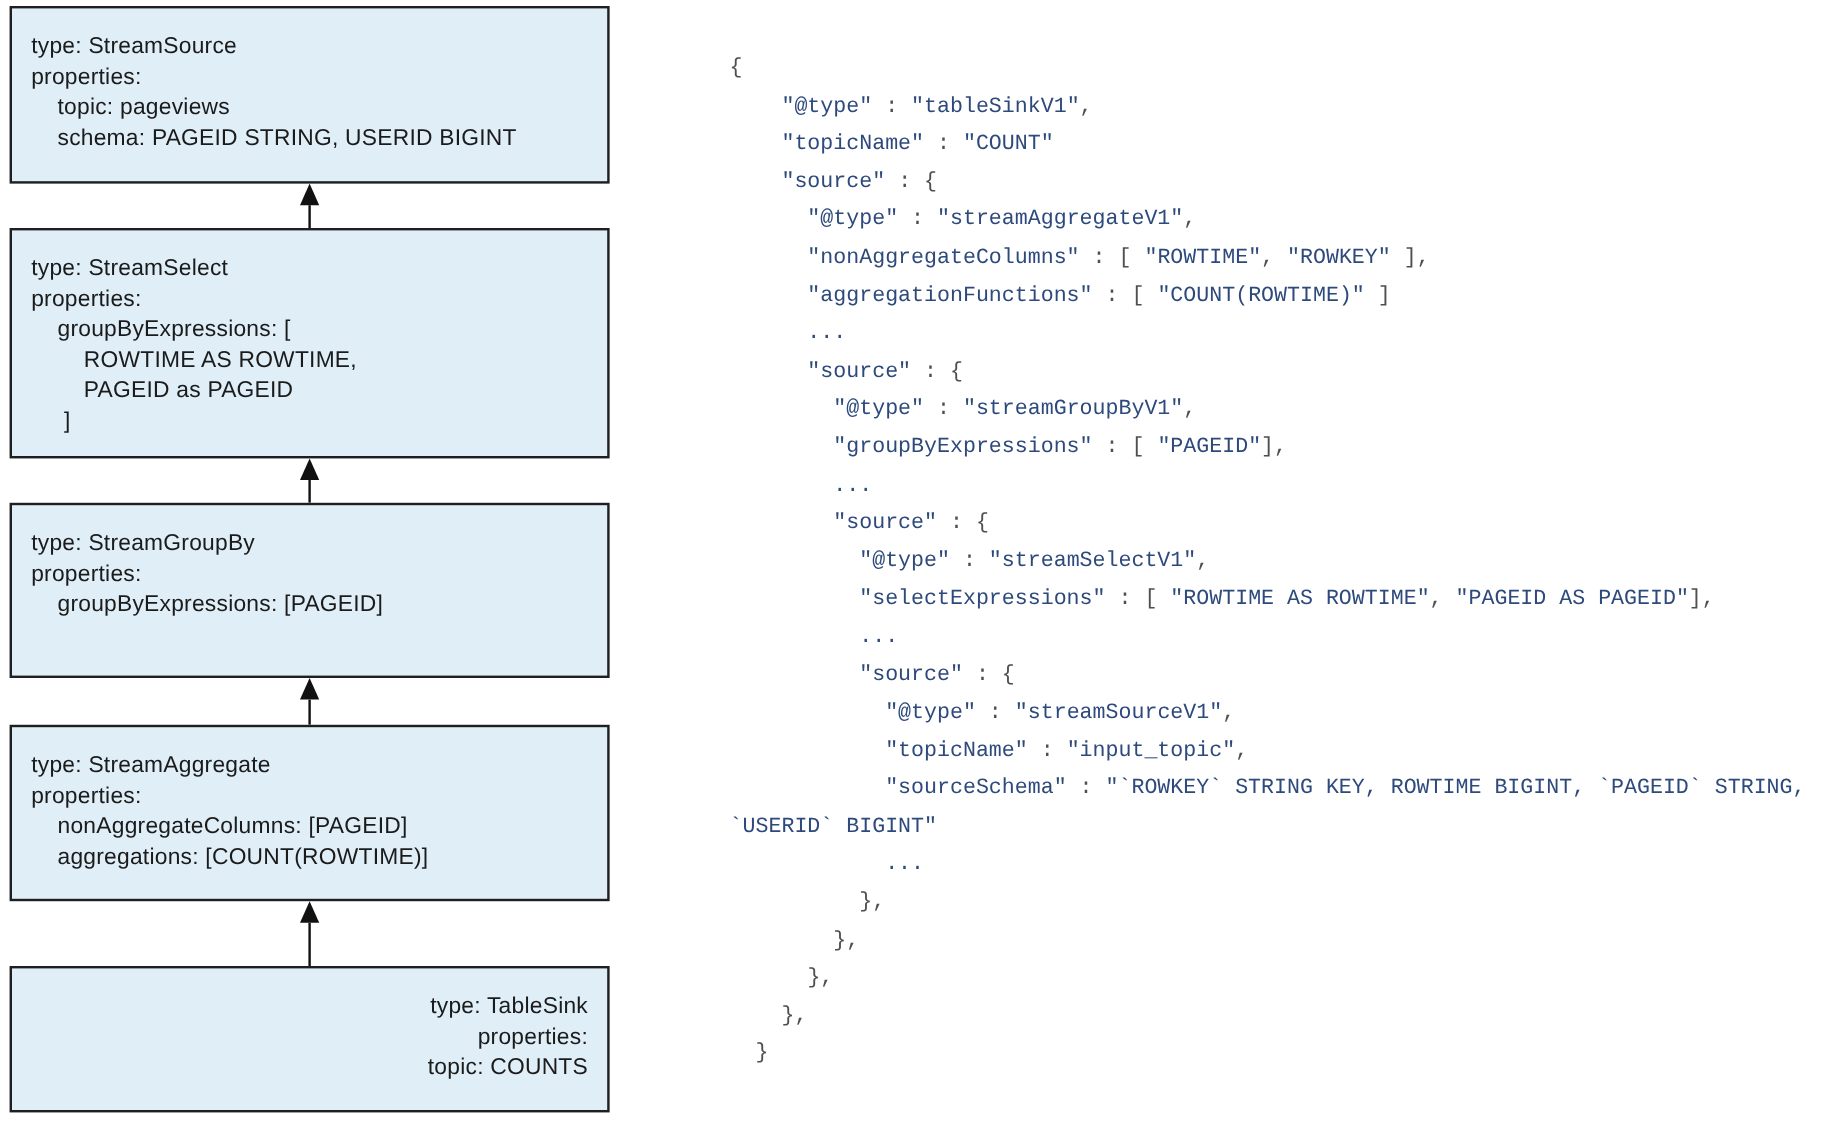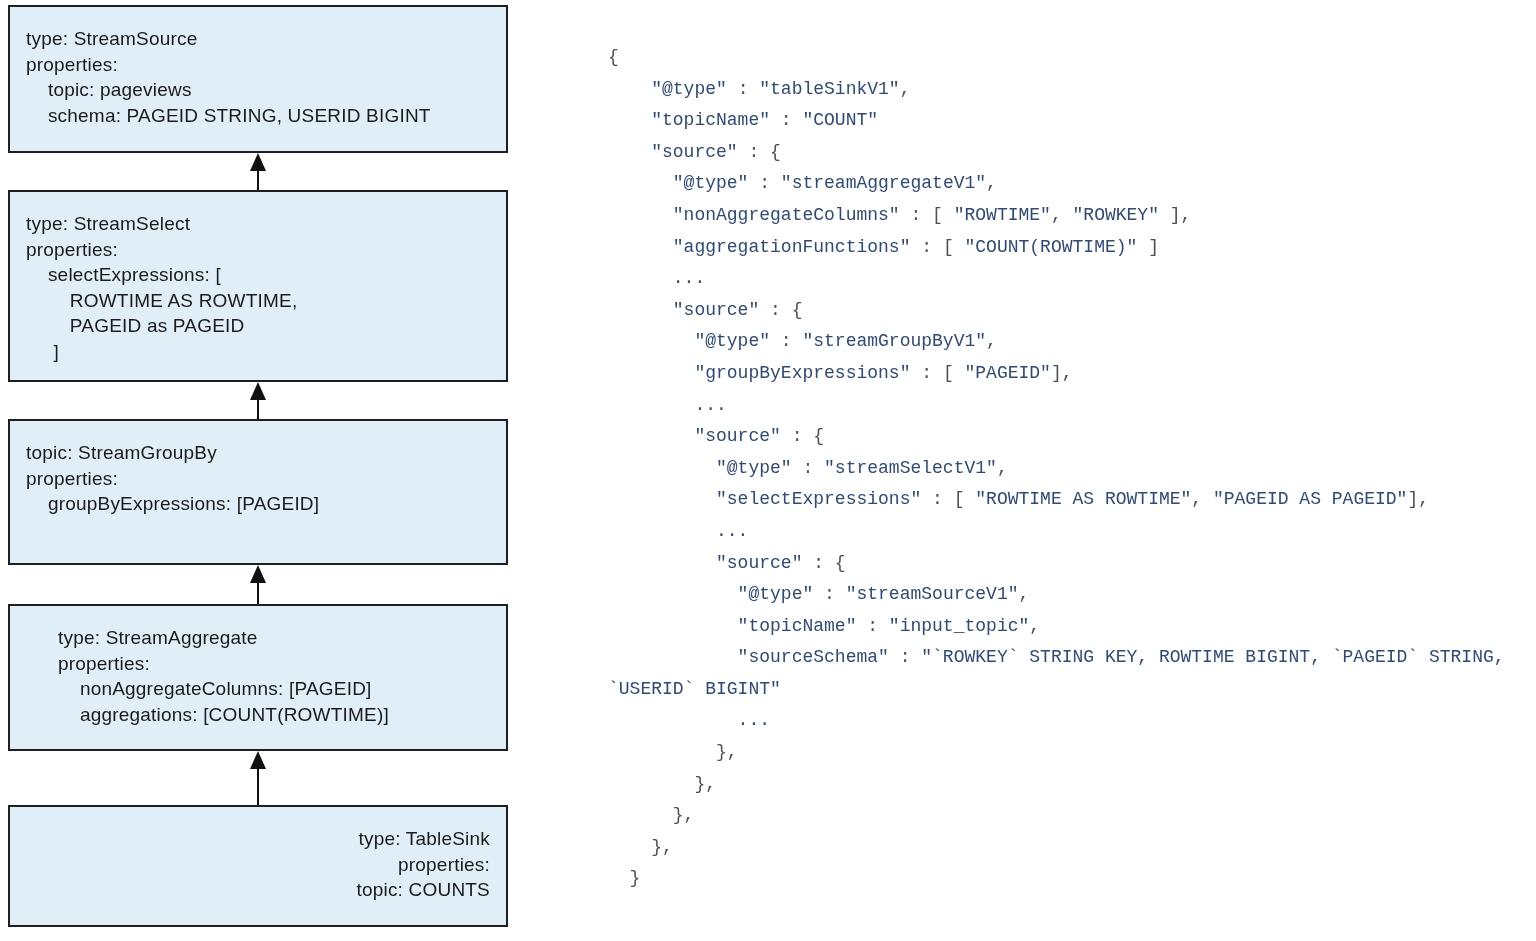--- a/index.html
+++ b/index.html
@@ -18,21 +18,21 @@
   }
   .box pre {
     font-family: "Liberation Sans", sans-serif;
     font-size: 19px; line-height: 25.5px; letter-spacing: 0.2px;
     color: var(--box-text, #1b1b1b);
     padding: 19px 16px; white-space: pre;
   }
   .b1 { top: 5px;   height: 148px; }
   .b2 { top: 190px; height: 192px; }
   .b3 { top: 419px; height: 146px; }
-  .b4 { top: 604px; height: 147px; padding-left: 32px; }
+  .b4 { top: 604px; height: 147px; }
   .b5 { top: 805px; height: 122px; text-align: right; }
 
   .arrow {
     position: absolute; left: 250px; width: 16px;
     display: flex; flex-direction: column; align-items: center;
   }
   .arrow .head {
     width: 0; height: 0;
     border-left: 8px solid transparent;
     border-right: 8px solid transparent;
@@ -67,33 +67,33 @@
   </div>
 
   <div class="arrow a1">
     <div class="head"></div>
     <div class="shaft"></div>
   </div>
 
   <div class="box b2">
     <pre>type: StreamSelect
 properties:
-    selectExpressions: [
+    groupByExpressions: [
         ROWTIME AS ROWTIME,
         PAGEID as PAGEID
      ]</pre>
   </div>
 
   <div class="arrow a2">
     <div class="head"></div>
     <div class="shaft"></div>
   </div>
 
   <div class="box b3">
-    <pre>topic: StreamGroupBy
+    <pre>type: StreamGroupBy
 properties:
     groupByExpressions: [PAGEID]</pre>
   </div>
 
   <div class="arrow a3">
     <div class="head"></div>
     <div class="shaft"></div>
   </div>
 
   <div class="box b4">

